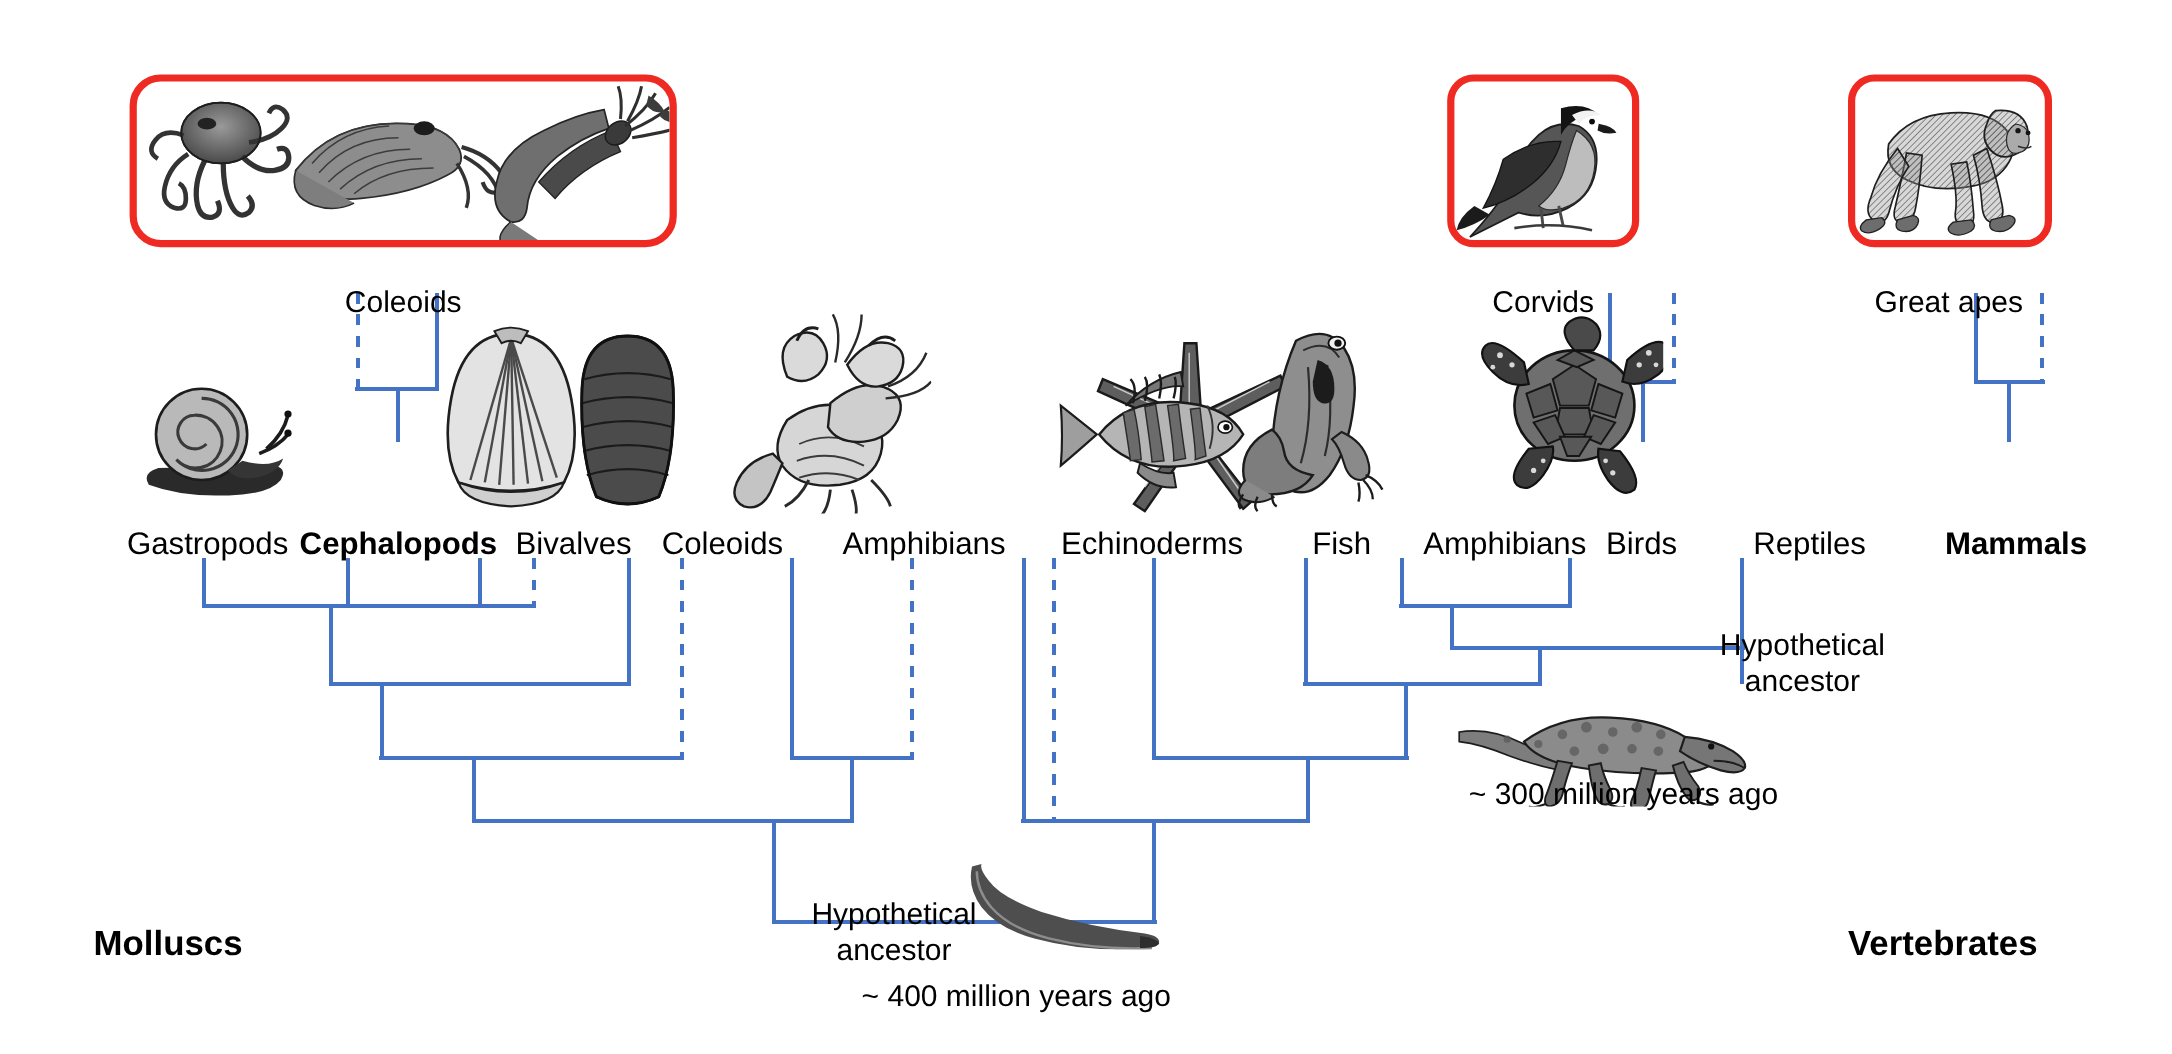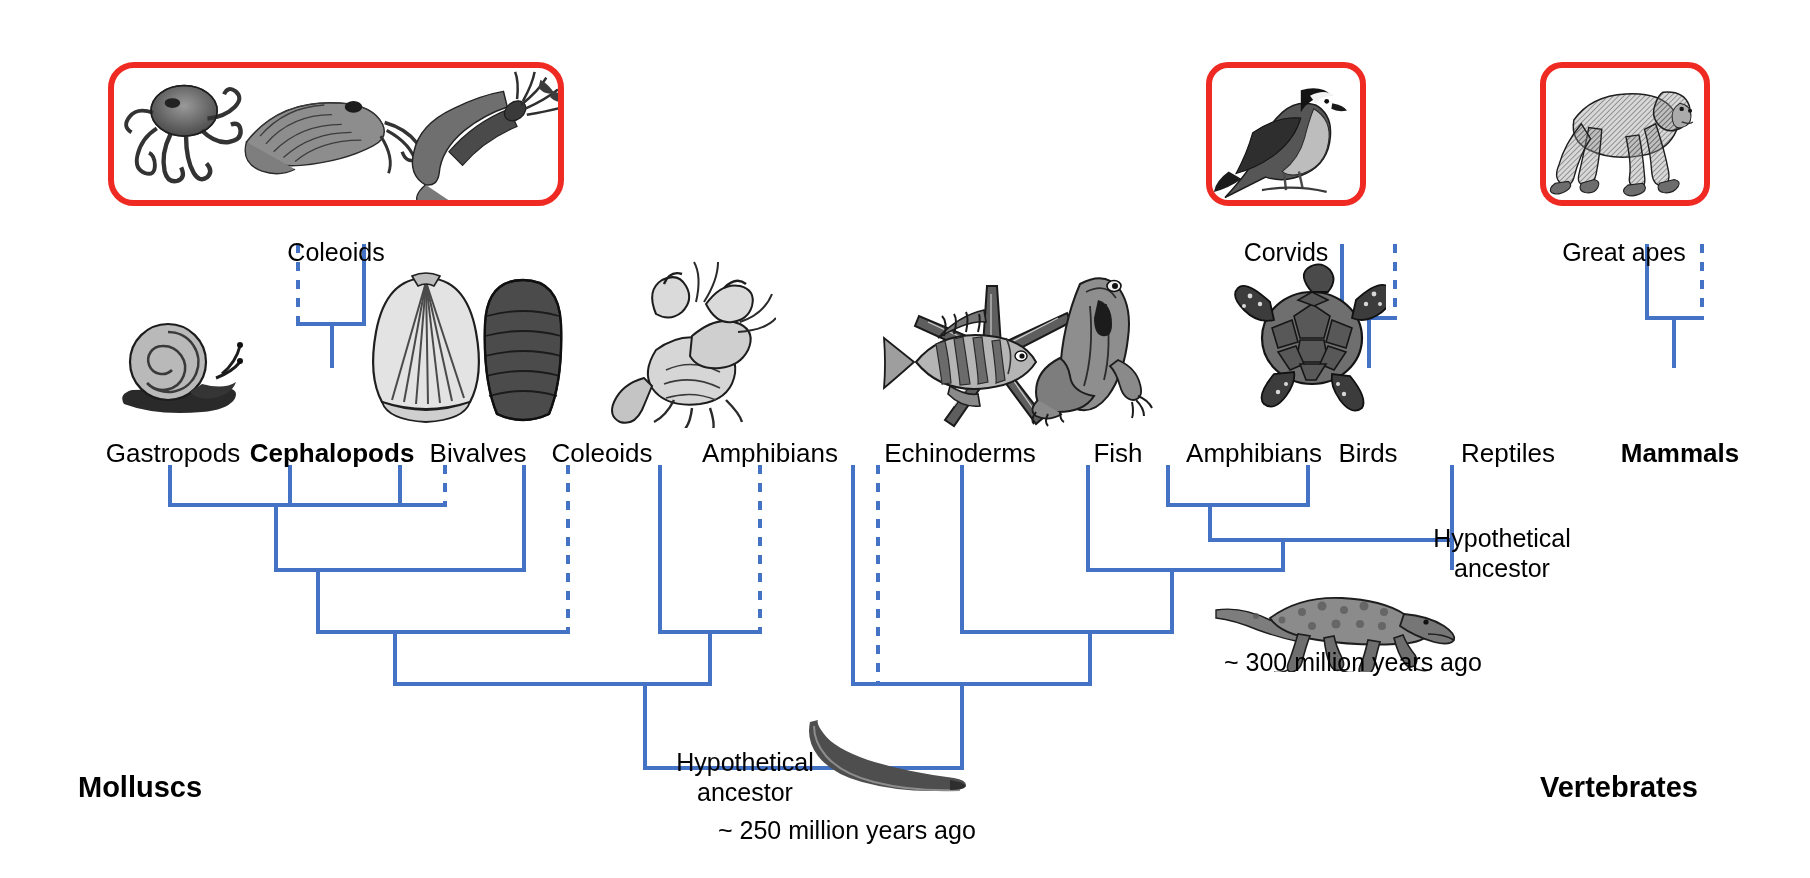--- a/index.html
+++ b/index.html
@@ -444,21 +444,21 @@
 
   <div class="anc-label" style="left:660px; top:748px; width:170px;">
     <div>Hypothetical</div>
     <div>ancestor</div>
   </div>
   <svg class="sil" style="left:800px; top:718px; width:168px; height:86px;" viewBox="0 0 168 86">
     <path d="M10 4 q-4 18 8 34 q14 18 44 26 q44 12 94 8 q10 -1 10 -5 q0 -5 -12 -7 q-48 -6 -86 -18 q-34 -12 -44 -26 q-8 -10 -6 -14z" fill="#4e4e4e"></path>
     <path d="M14 8 q0 16 12 30 q16 18 48 26 q40 10 86 8" fill="none" stroke="#8d8d8d" stroke-width="2"></path>
     <path d="M150 62 q14 2 16 6 q-2 4 -16 4" fill="#2e2e2e"></path>
   </svg>
-  <div class="age-label" style="left:718px; top:818px;">~ 250 million years ago</div>
+  <div class="age-label" style="left:718px; top:818px;">~ 400 million years ago</div>
 
   <div class="anc-label" style="left:1378px; top:524px; width:248px;">
     <div>Hypothetical</div>
     <div>ancestor</div>
   </div>
   <svg class="sil" style="left:1212px; top:576px; width:250px; height:96px;" viewBox="0 0 250 96">
 
     <path d="M4 34 q26 -4 54 10 q20 8 34 12 l-4 10 q-20 -4 -42 -12 q-24 -10 -42 -12z" fill="#7d7d7d" stroke="#1d1d1d" stroke-width="1.4"></path>
 
     <path d="M58 42 q30 -22 72 -20 q40 2 62 16 q18 12 26 20 q-10 10 -34 10 q-40 2 -78 -4 q-38 -6 -48 -22z" fill="#8b8b8b" stroke="#1d1d1d" stroke-width="1.8"></path>

